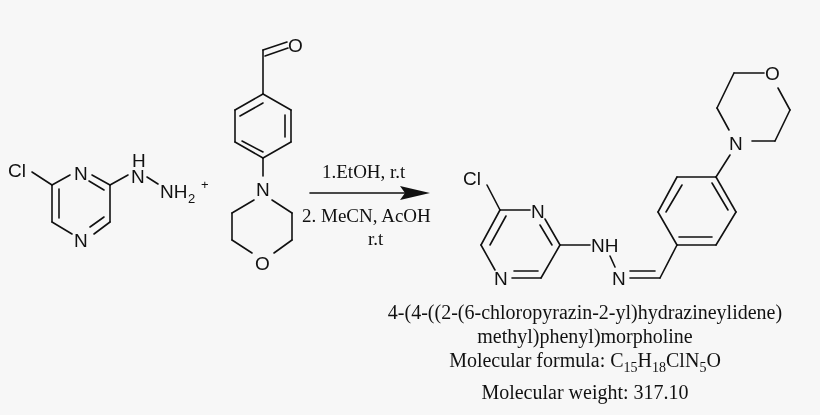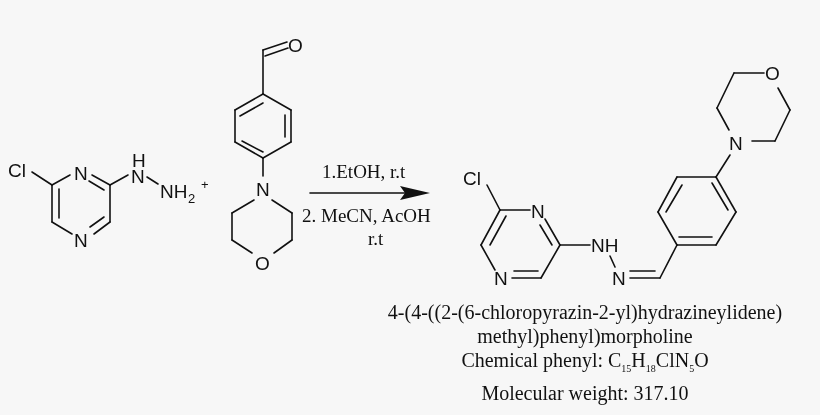--- a/index.html
+++ b/index.html
@@ -4,21 +4,21 @@
 <style>
   html, body { margin:0; padding:0; }
   body { width:820px; height:415px; background:#f7f7f7; position:relative; overflow:hidden; }
   svg { position:absolute; left:0; top:0; }
   .lbl { font-family:"Liberation Sans", sans-serif; font-size:19px; fill:#111; }
   .sub { font-family:"Liberation Sans", sans-serif; font-size:13px; fill:#111; }
   .serif { font-family:"Liberation Serif", serif; font-size:19px; fill:#111; }
   .bond { stroke:#111; stroke-width:1.6; fill:none; stroke-linecap:round; }
   .caption { position:absolute; left:345px; top:300px; width:480px; text-align:center;
     font-family:"Liberation Serif", serif; font-size:20px; color:#111; line-height:24px; }
-  .caption sub { font-size:10px; }
+  .caption sub { font-size:14px; }
 </style>
 </head>
 <body>
 
 <svg width="820" height="415">
 
   <g>
     <line class="bond" x1="32" y1="172" x2="52" y2="185"></line>
     <line class="bond" x1="52" y1="185" x2="52" y2="222"></line>
     <line class="bond" x1="59" y1="189" x2="59" y2="218"></line>
@@ -112,15 +112,15 @@
     <text class="lbl" x="591" y="252">NH</text>
     <text class="lbl" x="612" y="285">N</text>
     <text class="lbl" x="729" y="150">N</text>
     <text class="lbl" x="765" y="80">O</text>
   </g>
 </svg>
 
 <div class="caption">
   <div>4-(4-((2-(6-chloropyrazin-2-yl)hydrazineylidene)</div>
   <div>methyl)phenyl)morpholine</div>
-  <div><span>Chemical phenyl: </span><span>C</span><sub>15</sub><span>H</span><sub>18</sub><span>Cl</span><span>N</span><sub>5</sub><span>O</span></div>
+  <div><span>Molecular formula: </span><span>C</span><sub>15</sub><span>H</span><sub>18</sub><span>Cl</span><span>N</span><sub>5</sub><span>O</span></div>
   <div>Molecular weight: 317.10</div>
 </div>
 
 </body></html>

